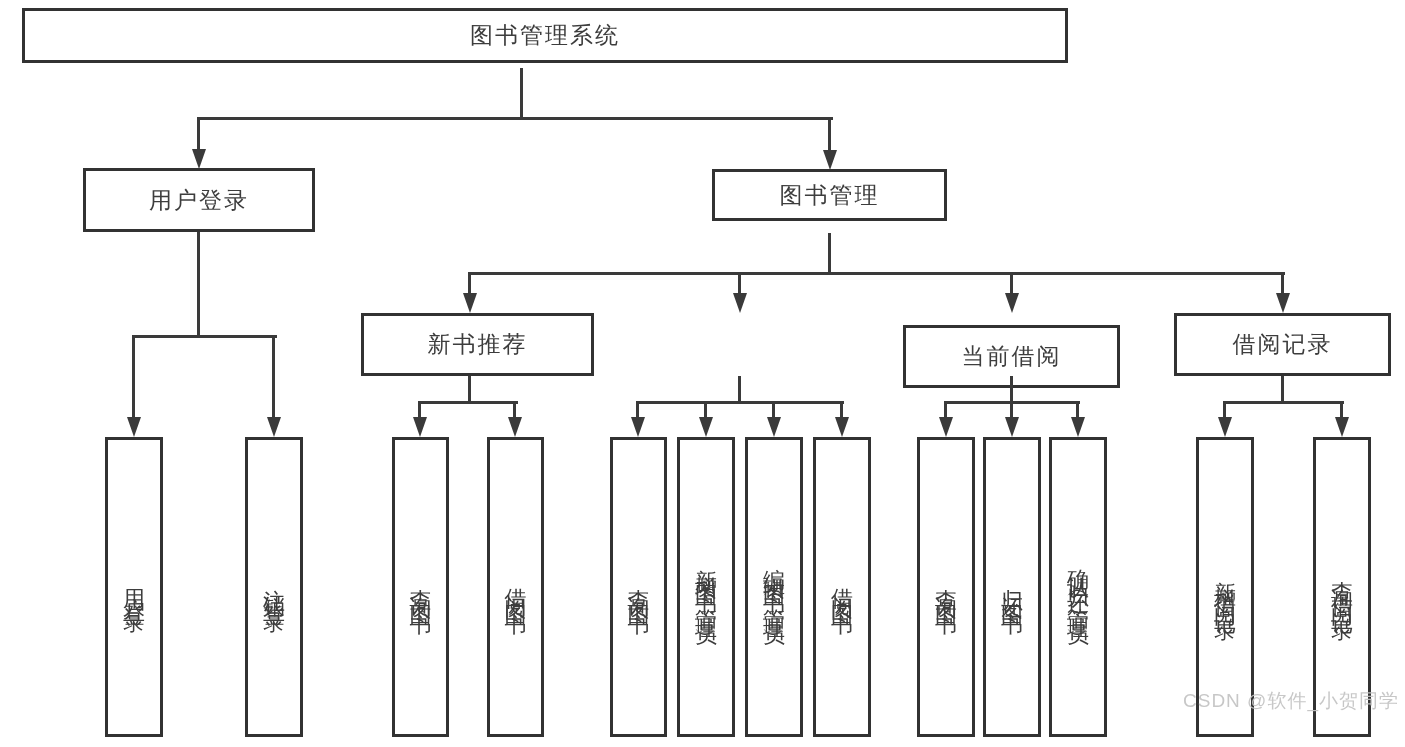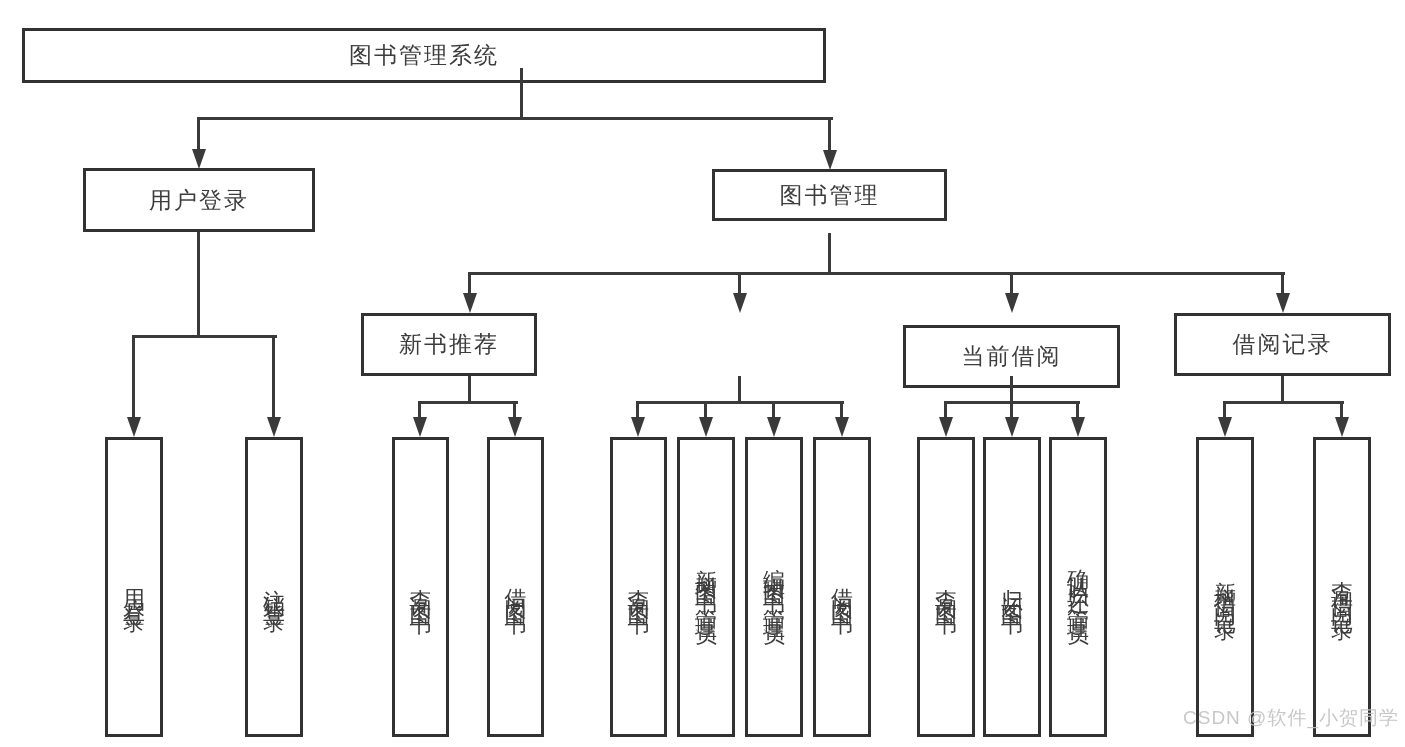--- a/index.html
+++ b/index.html
@@ -40,46 +40,46 @@
   }
   .ln{position:absolute;background:var(--line);}
   .ar{
     position:absolute;width:0;height:0;
     border-left:7px solid transparent;
     border-right:7px solid transparent;
     border-top:20px solid var(--line);
   }
   #wm{
     position:absolute;
-    left:1183px;top:705px;
+    left:1183px;top:688px;
     font-size:19px;
     letter-spacing:1px;
     color:var(--watermark);
     opacity:0.92;
     z-index:10;
     white-space:nowrap;
   }
 </style>
 </head>
 <body>
 
 <div id="canvas">
 
-  <div class="bx" style="left:22px;top:28px;width:804px;height:55px;">
+  <div class="bx" style="left:22px;top:8px;width:1046px;height:55px;">
     <span class="hlabel">图书管理系统</span>
   </div>
 
   <div class="bx" style="left:83px;top:168px;width:232px;height:64px;">
     <span class="hlabel">用户登录</span>
   </div>
   <div class="bx" style="left:712px;top:169px;width:235px;height:52px;">
     <span class="hlabel">图书管理</span>
   </div>
 
-  <div class="bx" style="left:361px;top:313px;width:176px;height:63px;">
+  <div class="bx" style="left:361px;top:313px;width:233px;height:63px;">
     <span class="hlabel">新书推荐</span>
   </div>
   <div class="bx" style="left:903px;top:325px;width:217px;height:63px;">
     <span class="hlabel">当前借阅</span>
   </div>
   <div class="bx" style="left:1174px;top:313px;width:217px;height:63px;">
     <span class="hlabel">借阅记录</span>
   </div>
 
   <div class="bx" style="left:105px;top:437px;width:58px;height:300px;">

